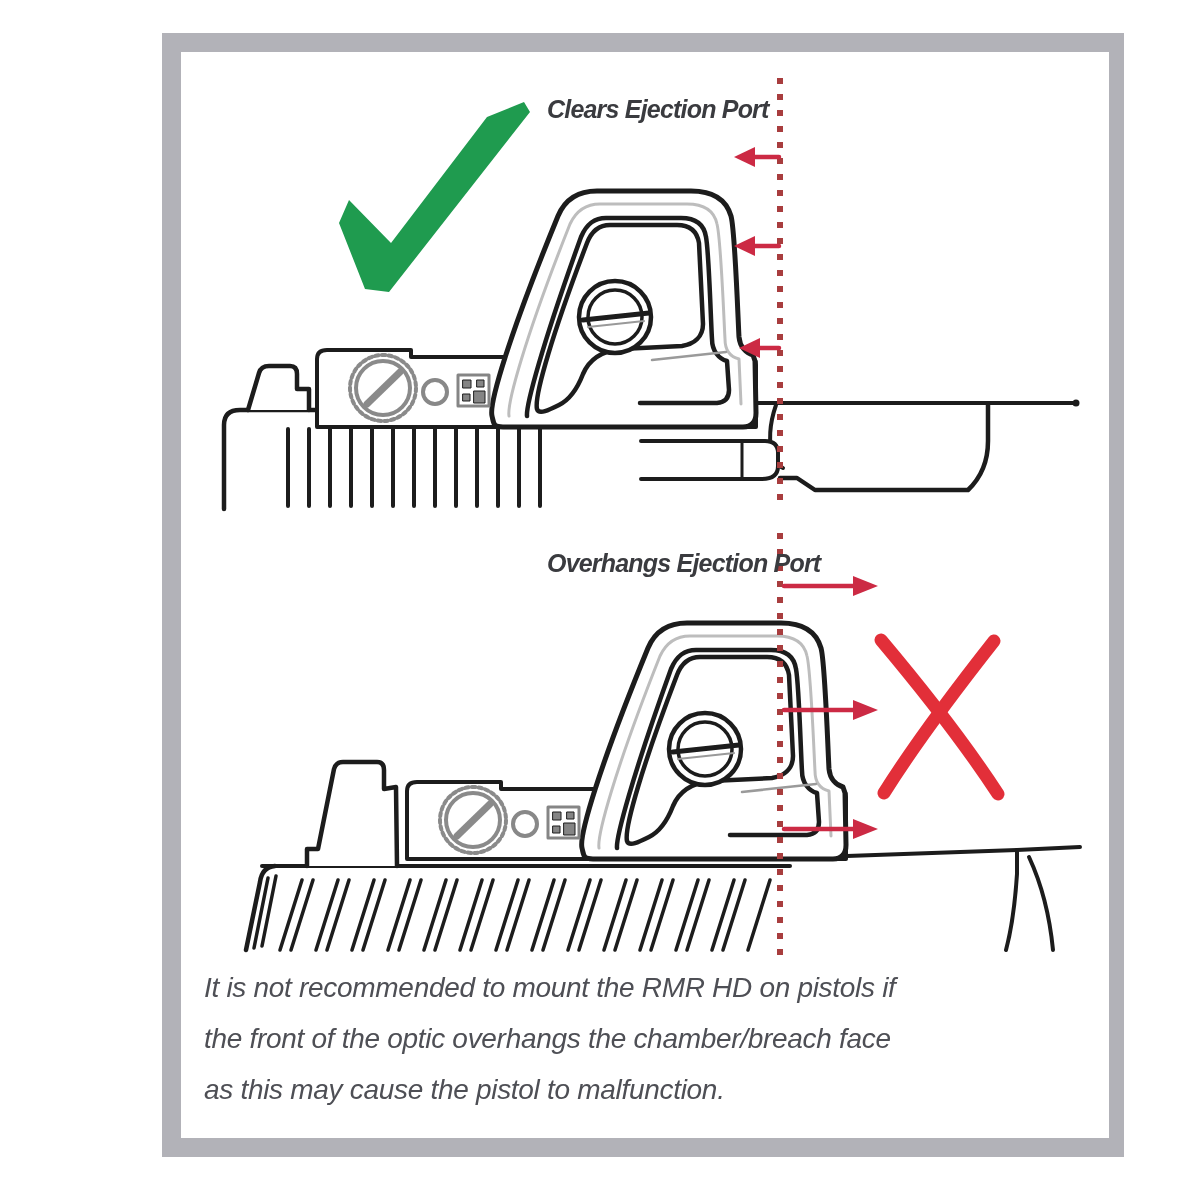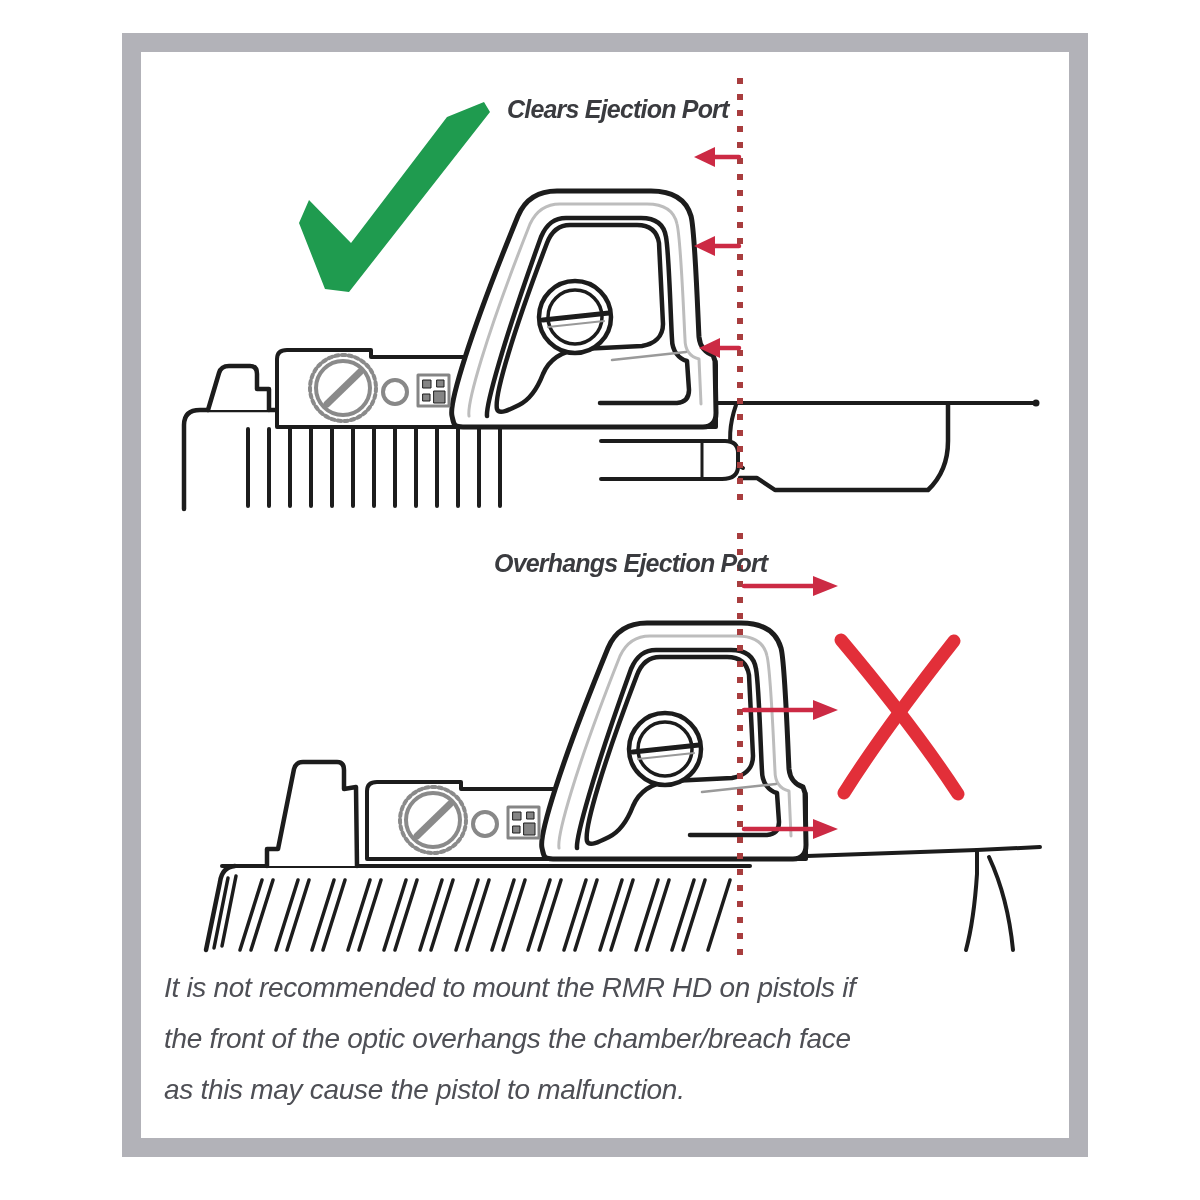--- a/index.html
+++ b/index.html
@@ -1,24 +1,24 @@
 <!DOCTYPE html>
 <html><head>
 <meta charset="utf-8">
 <style>
   html,body{margin:0;padding:0;background:#ffffff;}
-  .canvas{position:relative;width:1200px;height:1200px;background:#fff;overflow:hidden;
-          font-family:"Liberation Sans",sans-serif;}
+  .canvas{position:relative;width:1084px;height:1200px;background:#fff;overflow:hidden;
+          font-family:"Liberation Sans",sans-serif;margin-left:40px;}
   .frame{position:absolute;left:122px;top:33px;width:966px;height:1124px;
          border:19px solid #b2b2b8;background:#fff;box-sizing:border-box;}
   .artwork{position:absolute;left:0;top:0;width:1200px;height:1200px;z-index:1;}
   .diagram-label{position:absolute;z-index:2;color:#3a3b3f;font-style:italic;font-weight:700;
                  font-size:25px;letter-spacing:-0.8px;white-space:nowrap;}
   .label-top{left:507px;top:95px;}
-  .label-bottom{left:494px;top:549px;}
+  .label-bottom{left:507px;top:549px;}
   .caption{position:absolute;z-index:2;left:164px;top:962px;width:915px;
            font-style:italic;font-weight:400;font-size:28px;line-height:51px;
            letter-spacing:-0.3px;color:#4e4f55;white-space:pre-line;}
 </style>
 </head>
 <body>
 
 <div class="canvas">
 
   <div class="frame"></div>

